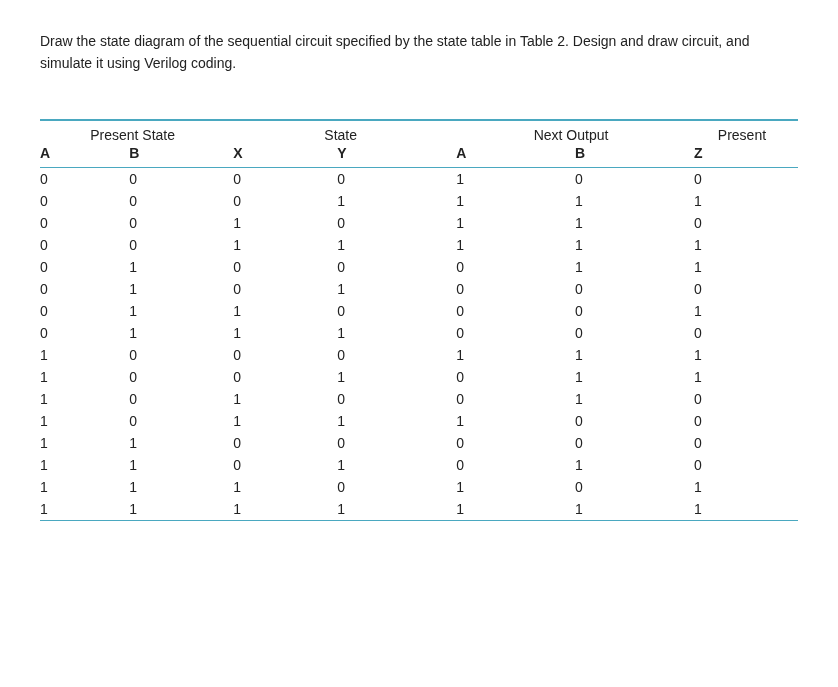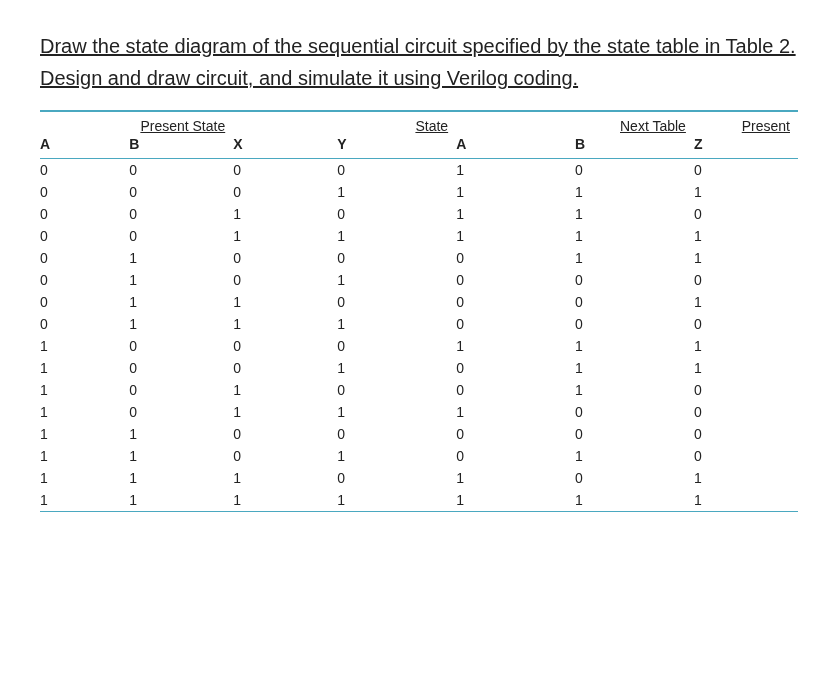--- a/index.html
+++ b/index.html
@@ -12,25 +12,24 @@
       background: #ffffff;
       font-family: Arial, sans-serif;
       font-size: 14px;
       color: #222;
       padding: 30px 40px;
       width: 838px;
       min-height: 687px;
     }
 
     .intro-text {
-      font-size: 20px;
+      font-size: 14px;
       line-height: 1.6;
-      margin-bottom: 16px;
+      margin-bottom: 44px;
       max-width: 760px;
-      text-decoration: underline;
     }
 
     .table-wrapper {
       width: 100%;
       max-width: 760px;
     }
 
     table {
       border-collapse: collapse;
       width: 100%;
@@ -64,22 +63,21 @@
 
     .col-a { width: 60px; padding-left: 4px; }
     .col-b { width: 70px; }
     .col-x { width: 70px; }
     .col-y { width: 80px; }
     .col-na { width: 80px; }
     .col-nb { width: 80px; }
     .col-z { width: 70px; }
 
     .group-header {
-      text-align: right;
-      text-decoration: underline;
+      text-align: center;
     }
 
     
     .header-top-border td {
       border-top: 2px solid #4aa8c0;
       padding-top: 6px;
     }
   </style>
 </head>
 <body>
@@ -95,21 +93,21 @@
       <col class="col-x">
       <col class="col-y">
       <col class="col-na">
       <col class="col-nb">
       <col class="col-z">
     </colgroup>
     <thead>
       <tr class="header-top-border">
         <td colspan="2" class="group-header">Present State</td>
         <td colspan="2" class="group-header">State</td>
-        <td colspan="2" class="group-header">Next Table</td>
+        <td colspan="2" class="group-header">Next Output</td>
         <td class="group-header">Present</td>
       </tr>
       <tr class="sub-header-row">
         <td>A</td>
         <td>B</td>
         <td>X</td>
         <td>Y</td>
         <td>A</td>
         <td>B</td>
         <td>Z</td>

